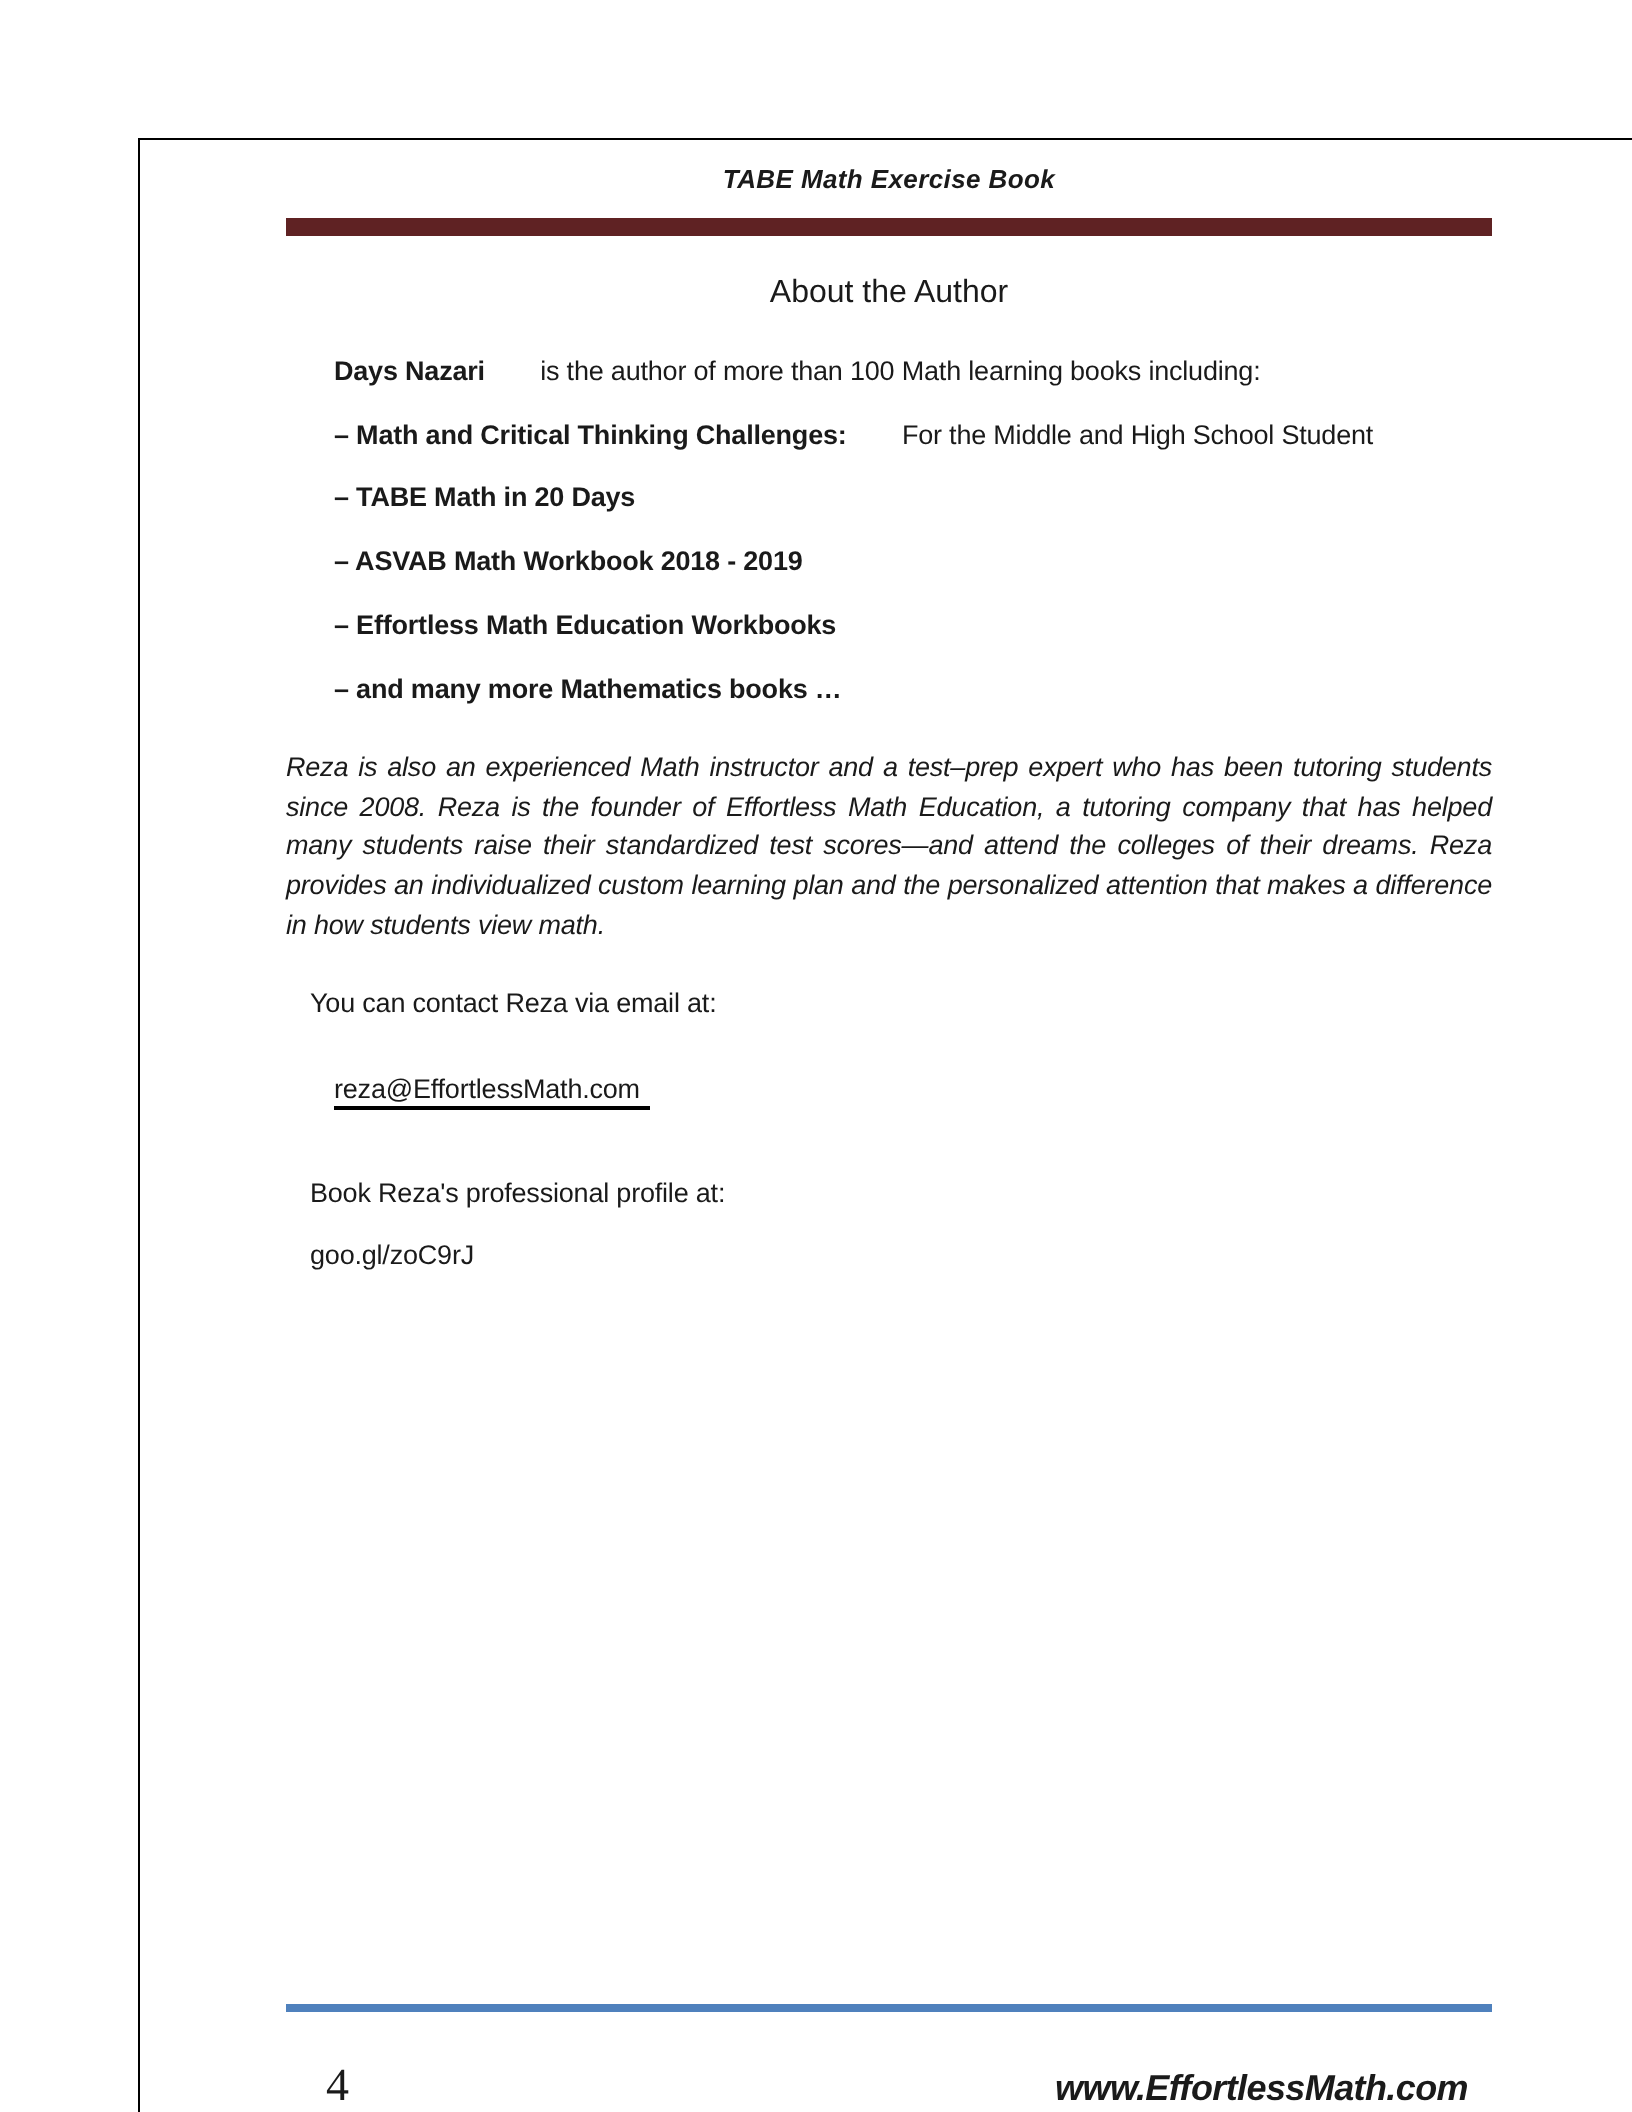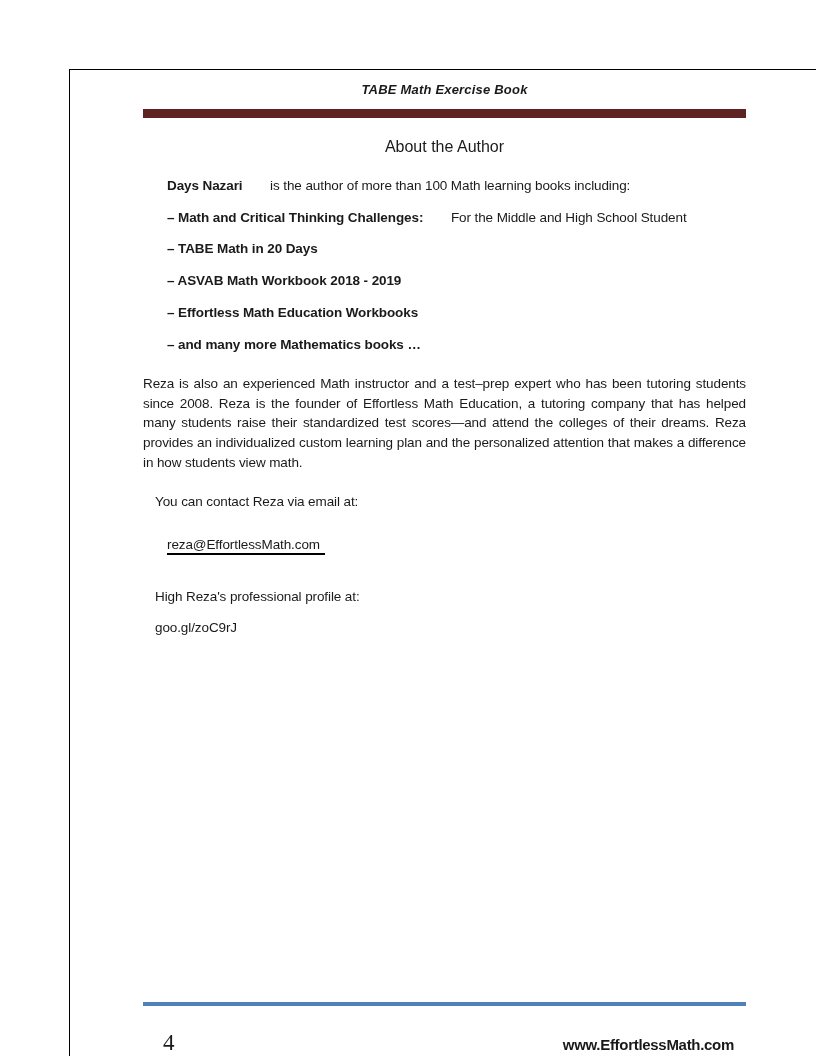--- a/index.html
+++ b/index.html
@@ -51,20 +51,21 @@
   }
   .body-text{
     font-size:13.5px;
     line-height:19.7px;
     letter-spacing:-0.1px;
   }
   .intro-block{margin-top:20px;}
   .bio-paragraph{
     margin-top:19.7px;
     text-align:justify;
+    font-style:italic;
   }
   .contact-block{margin-top:19.7px;}
   .profile-block{margin-top:19.7px;}
   .email-link{
     display:inline-block;
     color:var(--ink);
     text-decoration:none;
     border-bottom:2.5px solid #000;
     padding-right:5px;
     line-height:17px;
@@ -84,23 +85,24 @@
     display:flex;
     justify-content:space-between;
     align-items:baseline;
   }
   .page-number{
     font-family:"Liberation Serif", serif;
     font-size:23px;
     padding-left:8px;
   }
   .footer-site{
-    font-size:15px;
+    font-size:18px;
     font-weight:bold;
     letter-spacing:-0.3px;
+    font-style:italic;
   }
 </style>
 </head>
 <body>
 
 <div class="page-frame"></div>
 
 <div class="content">
 
   <div class="header-title">TABE Math Exercise Book</div>
@@ -119,21 +121,21 @@
   </div>
 
   <p class="body-text bio-paragraph">Reza is also an experienced Math instructor and a test–prep expert who has been tutoring students since 2008. Reza is the founder of Effortless Math Education, a tutoring company that has helped many students raise their standardized test scores—and attend the colleges of their dreams. Reza provides an individualized custom learning plan and the personalized attention that makes a difference in how students view math.</p>
 
   <div class="body-text contact-block">
     <div>You can contact Reza via email at:</div>
     <div><a class="email-link">reza@EffortlessMath.com</a></div>
   </div>
 
   <div class="body-text profile-block">
-    <div>High Reza's professional profile at:</div>
+    <div>Book Reza's professional profile at:</div>
     <div>goo.gl/zoC9rJ</div>
   </div>
 
 </div>
 
 <div class="footer">
   <div class="footer-rule"></div>
   <div class="footer-row">
     <span class="page-number">4</span>
     <span class="footer-site">www.EffortlessMath.com</span>

